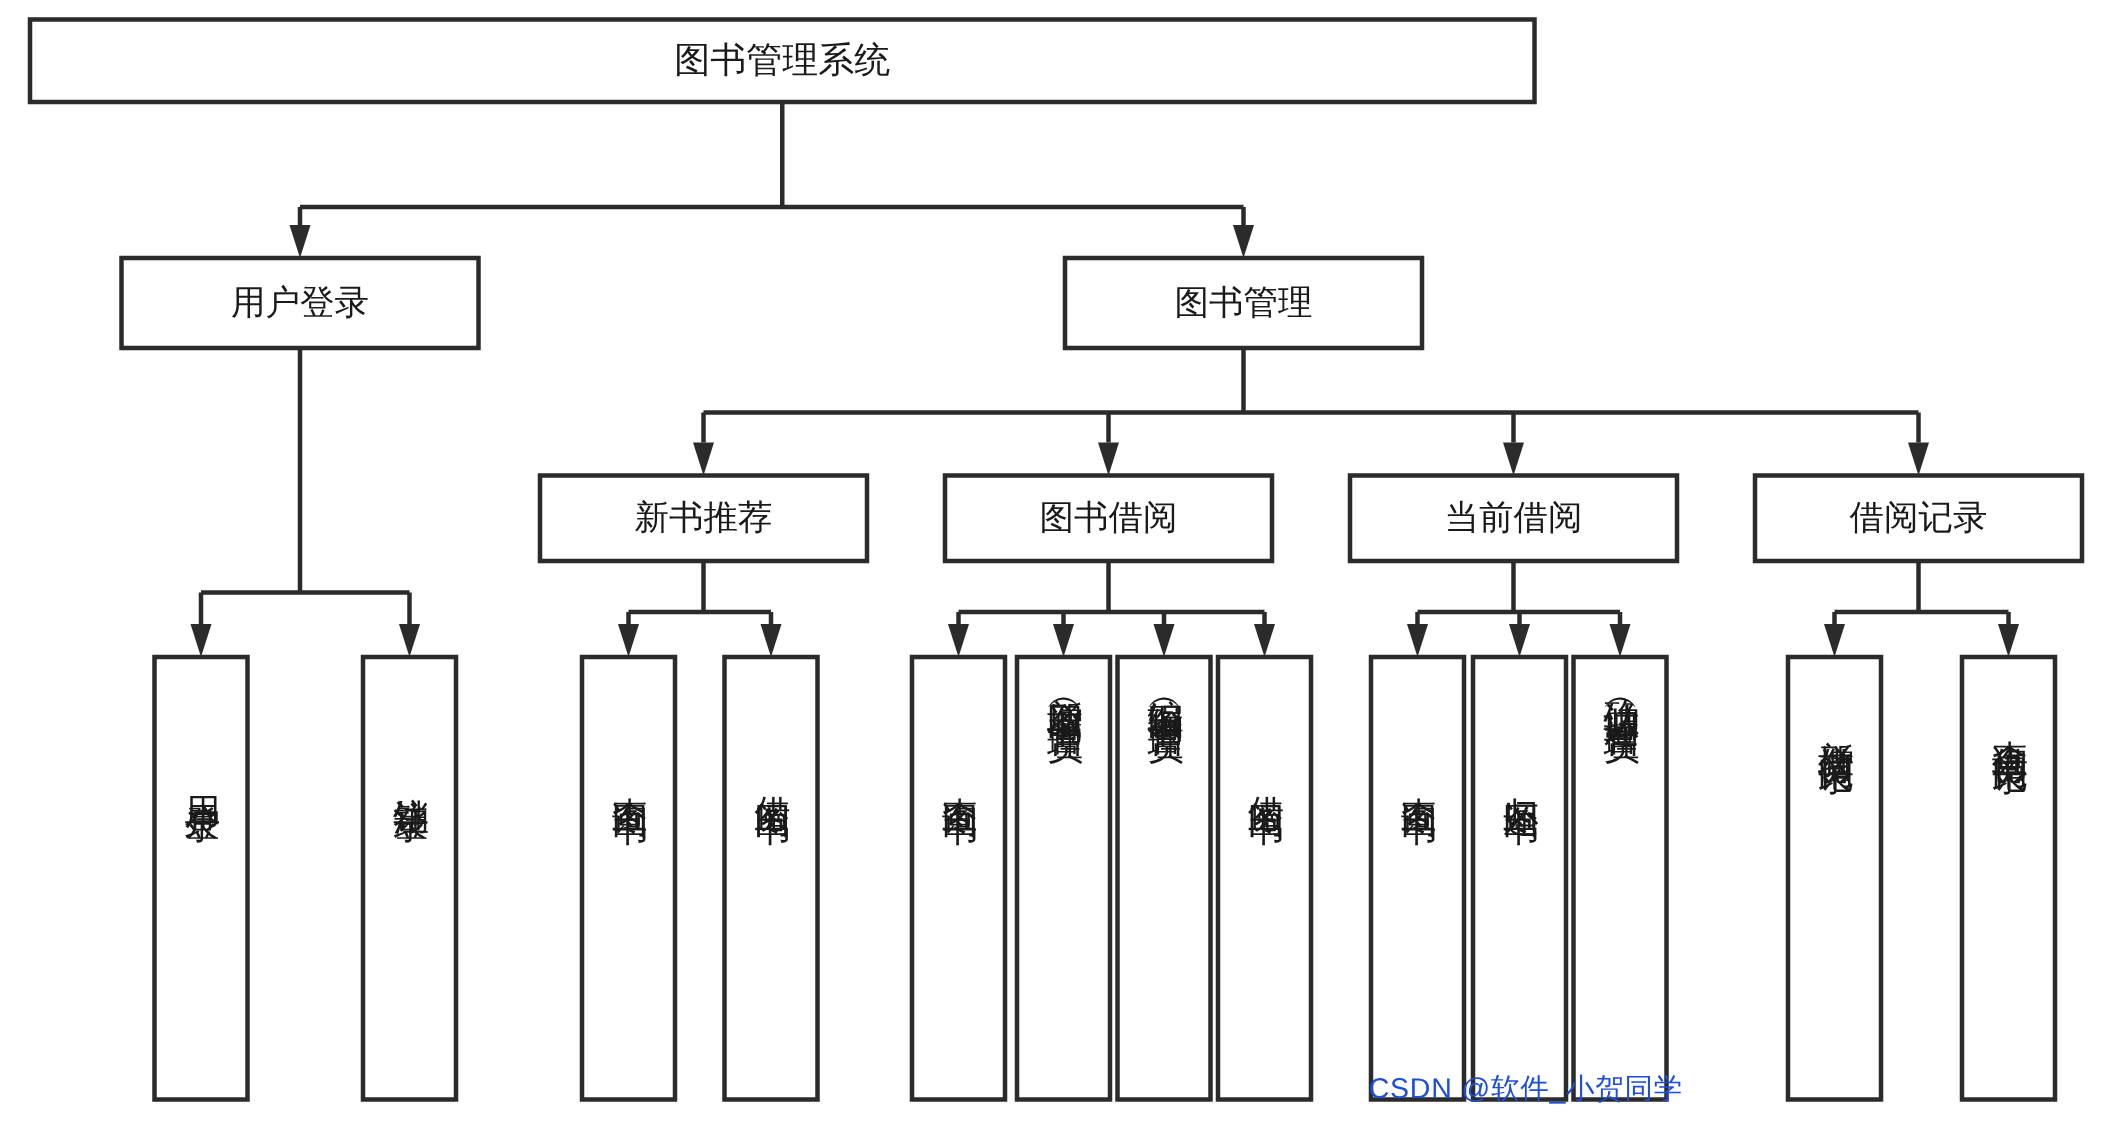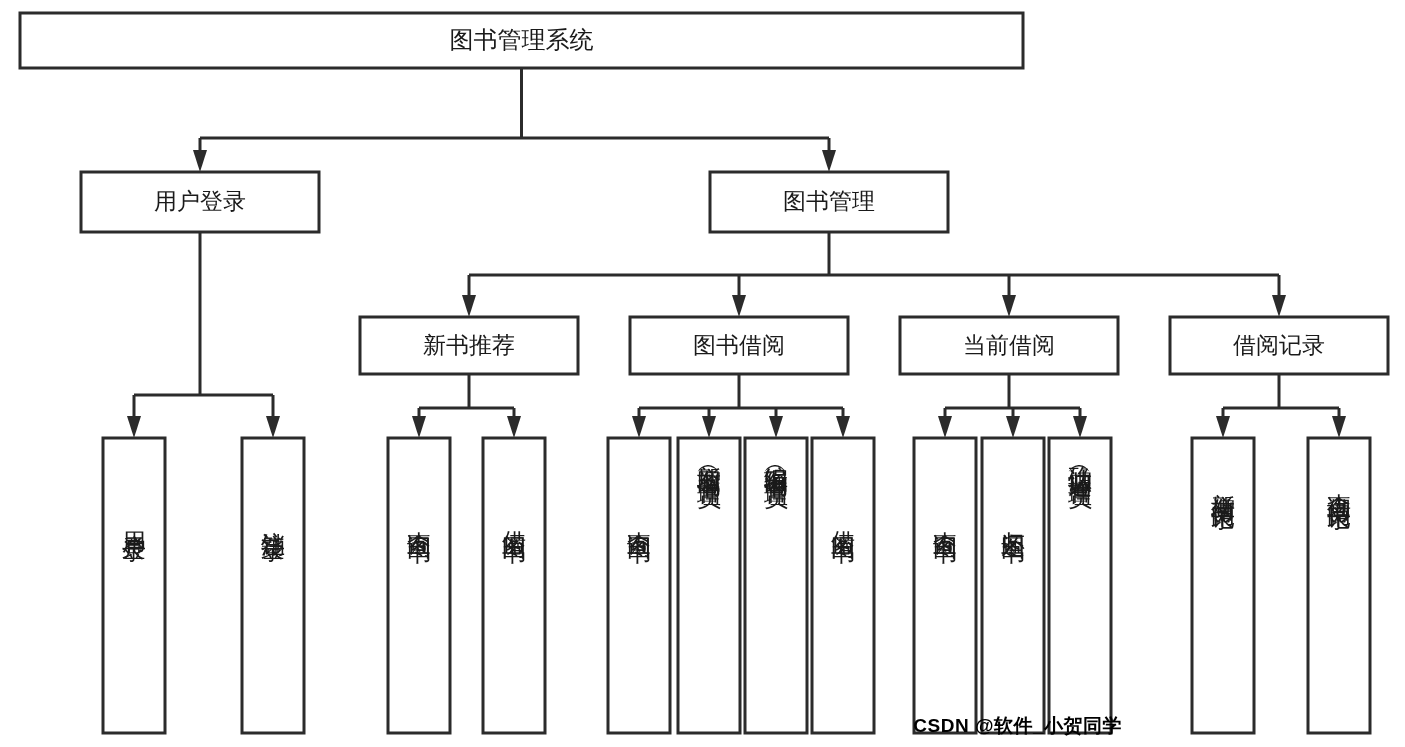--- a/index.html
+++ b/index.html
@@ -71,24 +71,23 @@
     color: #1a1a1a;
     letter-spacing: 3px;
     white-space: nowrap;
   }
   .watermark {
     position: absolute;
     right: 12px;
     bottom: 8px;
     font-family: "Liberation Sans", "DejaVu Sans", sans-serif;
     font-size: 19px;
-    color: #000000;
+    color: #1d4ed8;
     white-space: nowrap;
     letter-spacing: 0.5px;
-    font-weight: bold;
   }
 </style>
 </head>
 <body>
 
 <div id="diagram-root">
   <svg class="diagram" viewBox="0 0 1405 747" xmlns="http://www.w3.org/2000/svg">
     <g id="connector-layer">
         <path d="M 521.5 68 L 521.5 138" class="connector"></path>
         <path d="M 200 138 L 829 138" class="connector"></path>

